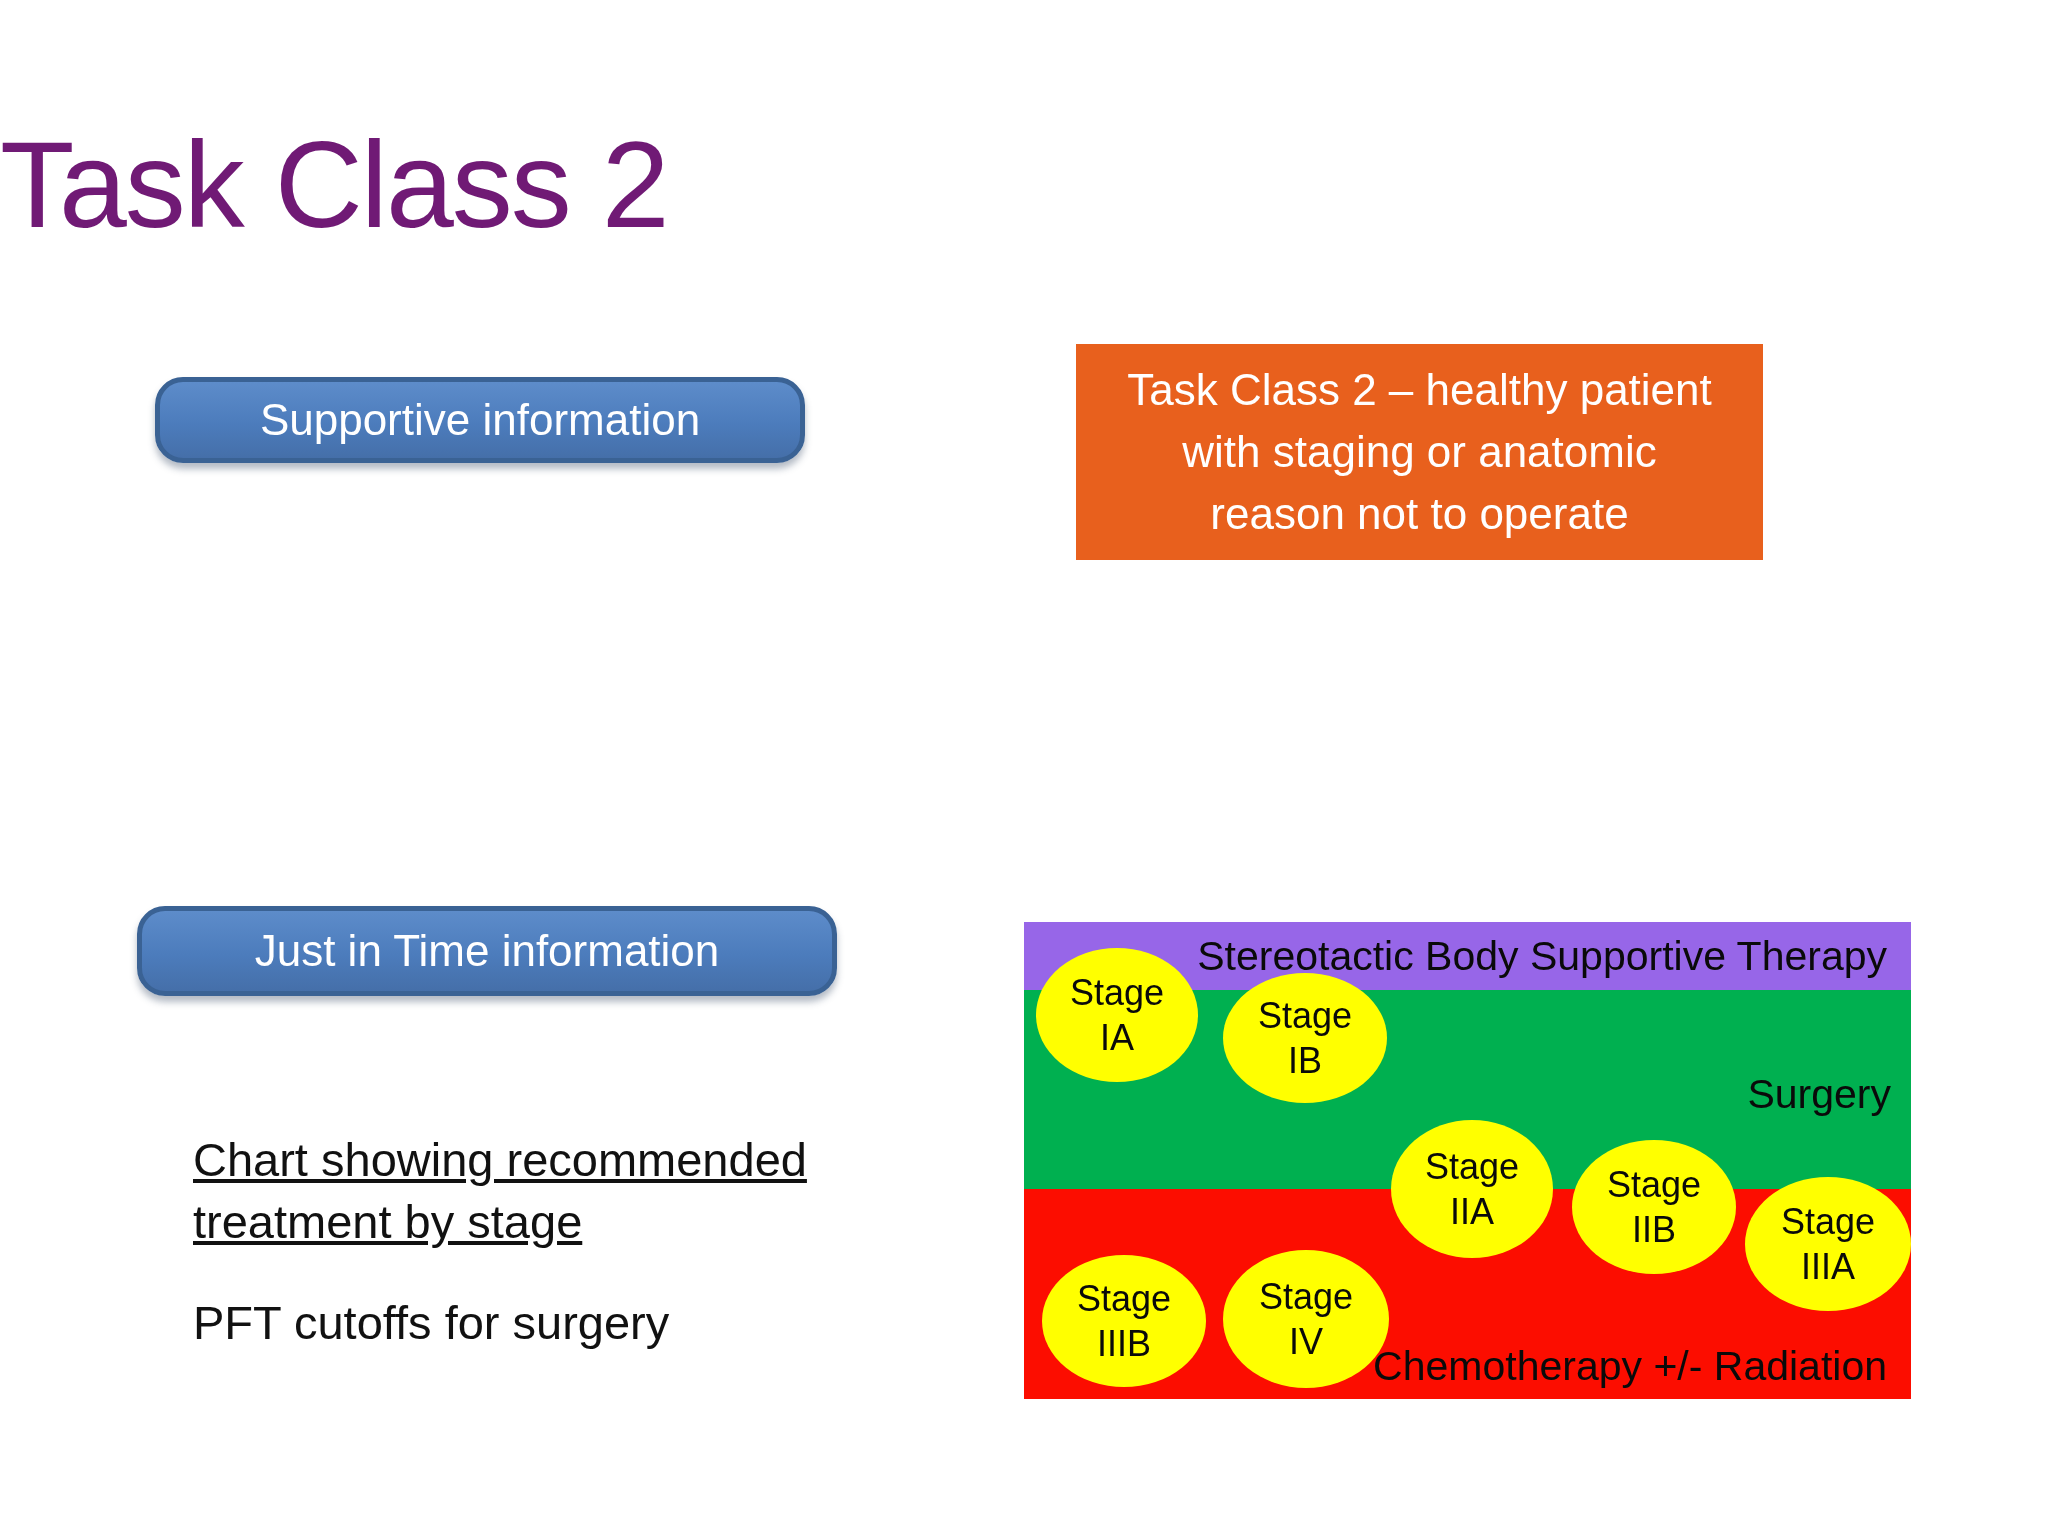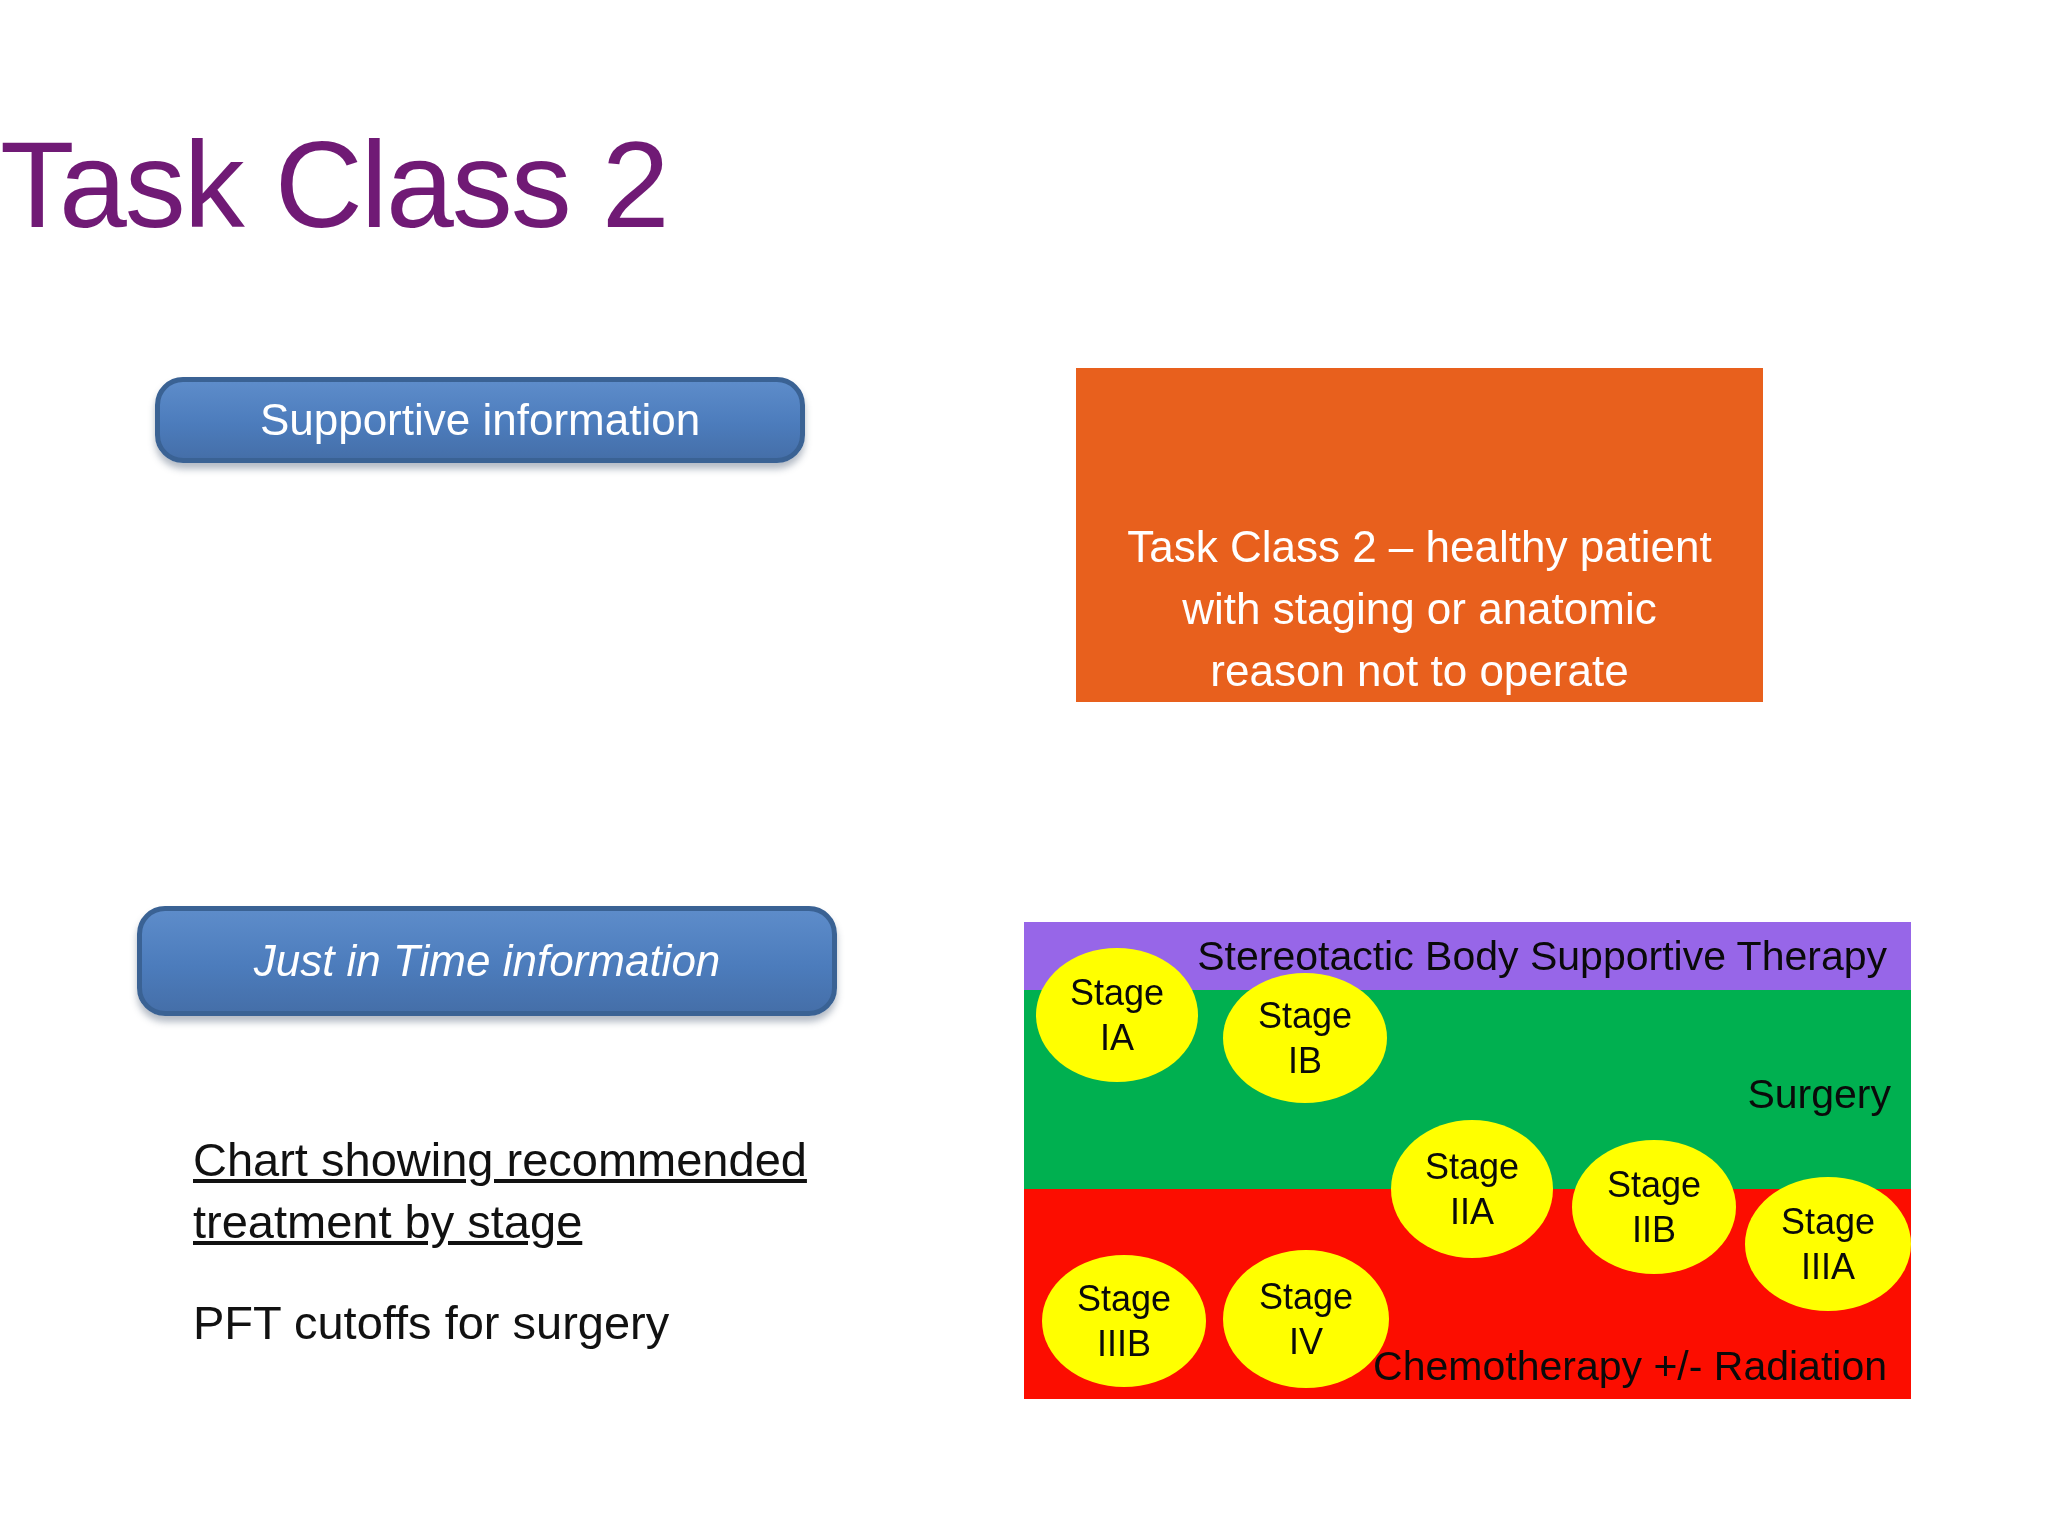--- a/index.html
+++ b/index.html
@@ -19,36 +19,36 @@
   
   .blue-btn{
     position:absolute;box-sizing:border-box;
     background:linear-gradient(180deg,#5d8cca 0%,#4c7cbc 55%,#456fa9 100%);
     border:5px solid #3a6294;border-radius:28px;
     display:flex;align-items:center;justify-content:center;
     color:#ffffff;font-size:44px;
     box-shadow:0 6px 7px rgba(40,60,90,0.35);
   }
   #btn-supportive{left:155px;top:377px;width:650px;height:86px;}
-  #btn-jit{left:137px;top:906px;width:700px;height:110px;font-style:italic;}
+  #btn-jit{left:137px;top:906px;width:700px;height:90px;}
 
   
   .body-text{
     position:absolute;font-size:47px;line-height:62px;color:#111;
   }
   #supportive-text{left:210px;top:548px;width:640px;}
   #jit-text-1{left:193px;top:1129px;width:680px;text-decoration:underline;}
   #jit-text-2{left:193px;top:1292px;width:680px;}
 
   
   #callout{
-    position:absolute;left:1076px;top:344px;width:687px;height:334px;
+    position:absolute;left:1076px;top:344px;width:687px;height:216px;
     background:#e8601d;color:#ffffff;
-    display:flex;align-items:flex-end;justify-content:center;
-    text-align:center;font-size:44px;line-height:62px;margin-top:24px;
+    display:flex;align-items:center;justify-content:center;
+    text-align:center;font-size:44px;line-height:62px;
   }
 
   
   #chart{
     position:absolute;left:1024px;top:922px;width:887px;height:477px;
   }
   .band{position:absolute;left:0;width:887px;}
   #band-sbrt{top:0;height:68px;background:#9766e8;}
   #band-surgery{top:68px;height:199px;background:#00b050;}
   #band-chemo{top:267px;height:210px;background:#fc0d00;}

